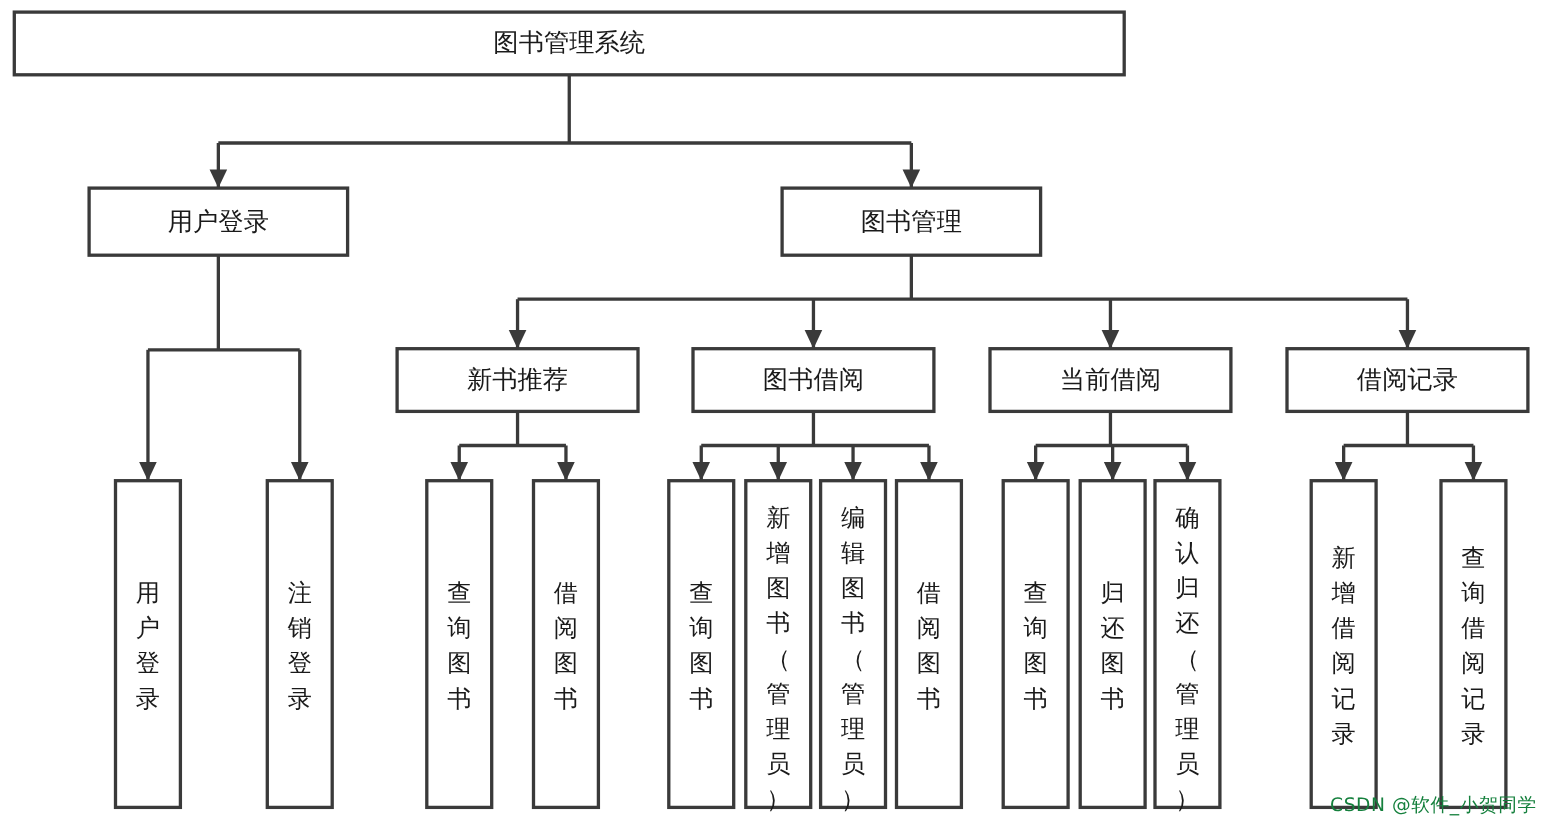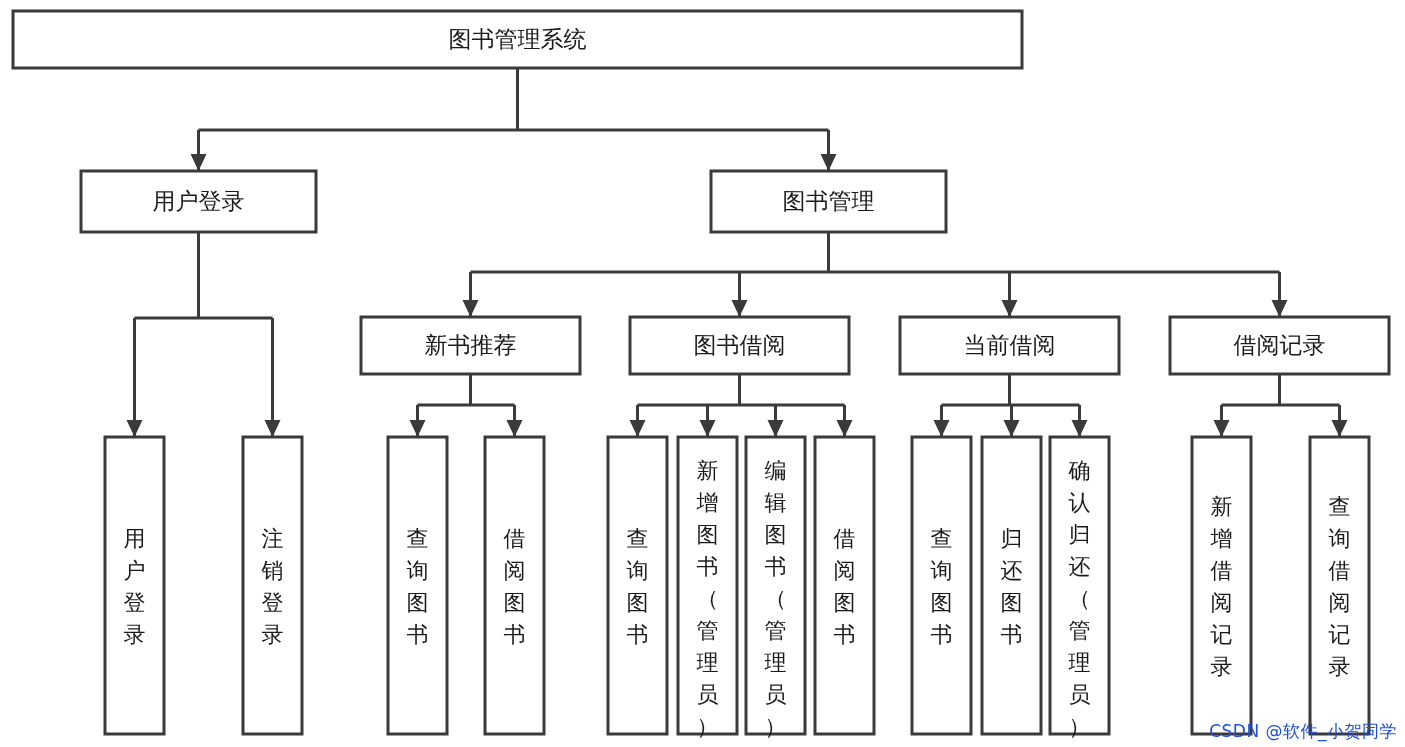--- a/index.html
+++ b/index.html
@@ -59,21 +59,21 @@
   .edge-arrow {
     fill: #3a3a3a;
     stroke: none;
   }
   .watermark {
     position: absolute;
     right: 8px;
     bottom: 4px;
     font-family: "DejaVu Sans", "Liberation Sans", sans-serif;
     font-size: 17px;
-    color: #1d4ed8;
+    color: #15803d;
     white-space: nowrap;
     letter-spacing: 0.5px;
   }
 </style>
 </head>
 <body>
 
 <div id="diagram-root">
   <svg id="tree-svg" viewBox="0 0 1405 747">
     <g id="edges-layer">

